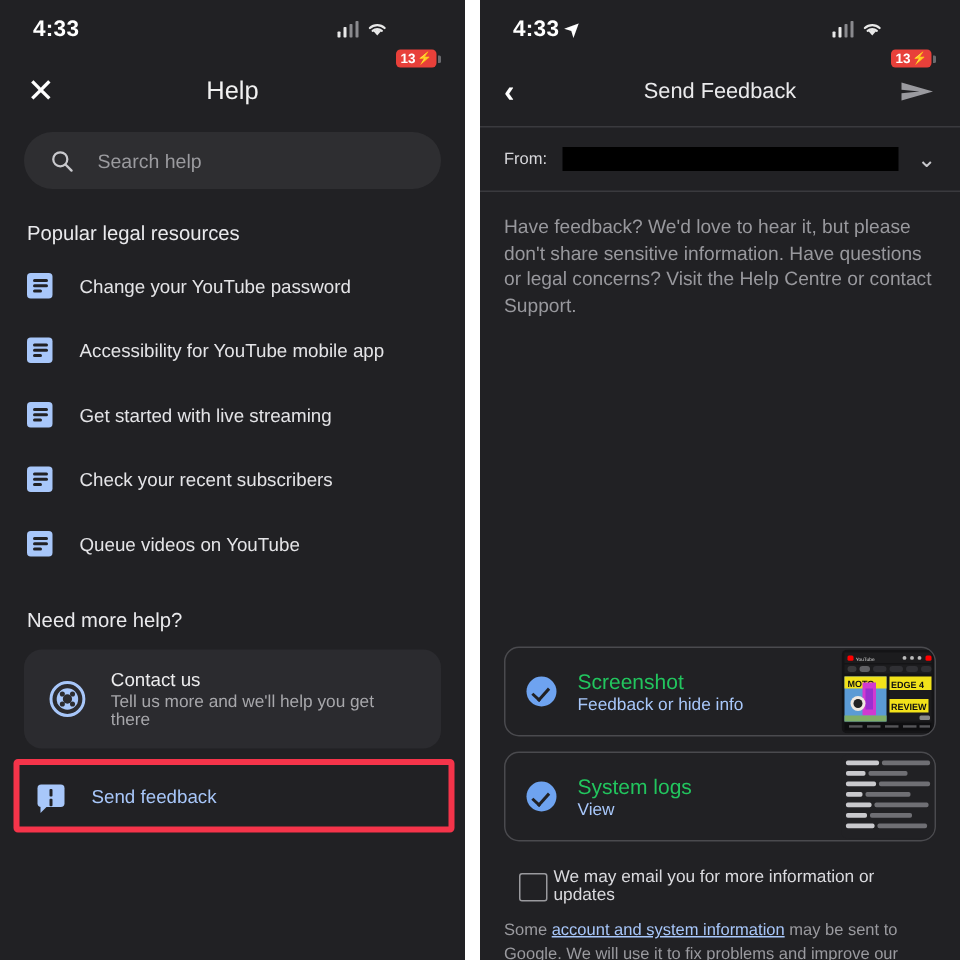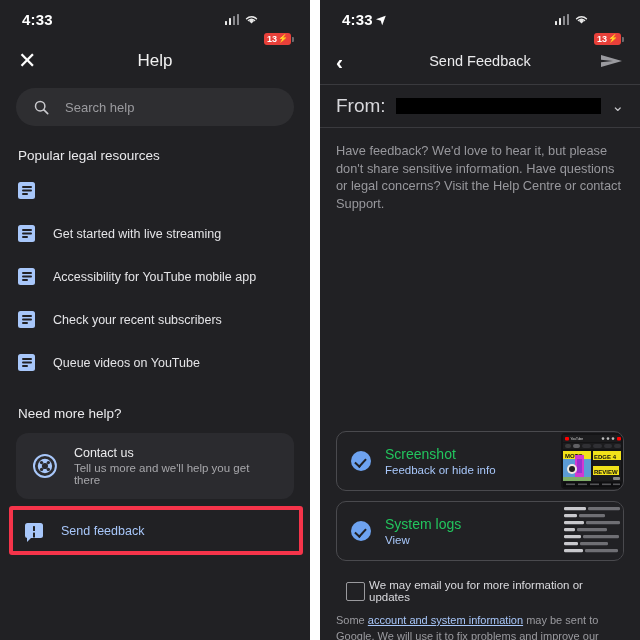--- a/index.html
+++ b/index.html
@@ -244,21 +244,21 @@
   .send-ic { z-index: 2; cursor: pointer; }
 
   .from-row {
     height: 42px;
     display: flex;
     align-items: center;
     padding: 0 16px;
     gap: 10px;
     border-bottom: 1px solid #3a3a3e;
   }
-  .from-label { color: #d8d8dc; font-size: 19px; }
+  .from-label { color: #d8d8dc; font-size: 11px; }
   .redacted {
     flex: 1;
     height: 16px;
     background: #000000;
     max-width: 224px;
   }
   .chev-down { color: #c8c8cc; font-size: 15px; margin-left: auto; cursor: pointer; }
 
   .fb-placeholder {
     color: #98989d;
@@ -378,28 +378,29 @@
           <line x1="10.3" y1="10.3" x2="14.6" y2="14.6" stroke="#c9c9cd" stroke-width="1.7" stroke-linecap="round"></line>
         </svg>
         <span class="search-ph">Search help</span>
       </div>
     </div>
 
     <div class="section-head">Popular legal resources</div>
 
     <div class="help-row">
       <span class="doc-ic"></span>
+      <span class="label">Change your YouTube password</span>
+    </div>
+    <div class="help-row">
+      <span class="doc-ic"></span>
+      <span class="label">Accessibility for YouTube mobile app</span>
     </div>
     <div class="help-row">
       <span class="doc-ic"></span>
       <span class="label">Get started with live streaming</span>
-    </div>
-    <div class="help-row">
-      <span class="doc-ic"></span>
-      <span class="label">Accessibility for YouTube mobile app</span>
     </div>
     <div class="help-row">
       <span class="doc-ic"></span>
       <span class="label">Check your recent subscribers</span>
     </div>
     <div class="help-row">
       <span class="doc-ic"></span>
       <span class="label">Queue videos on YouTube</span>
     </div>
 

